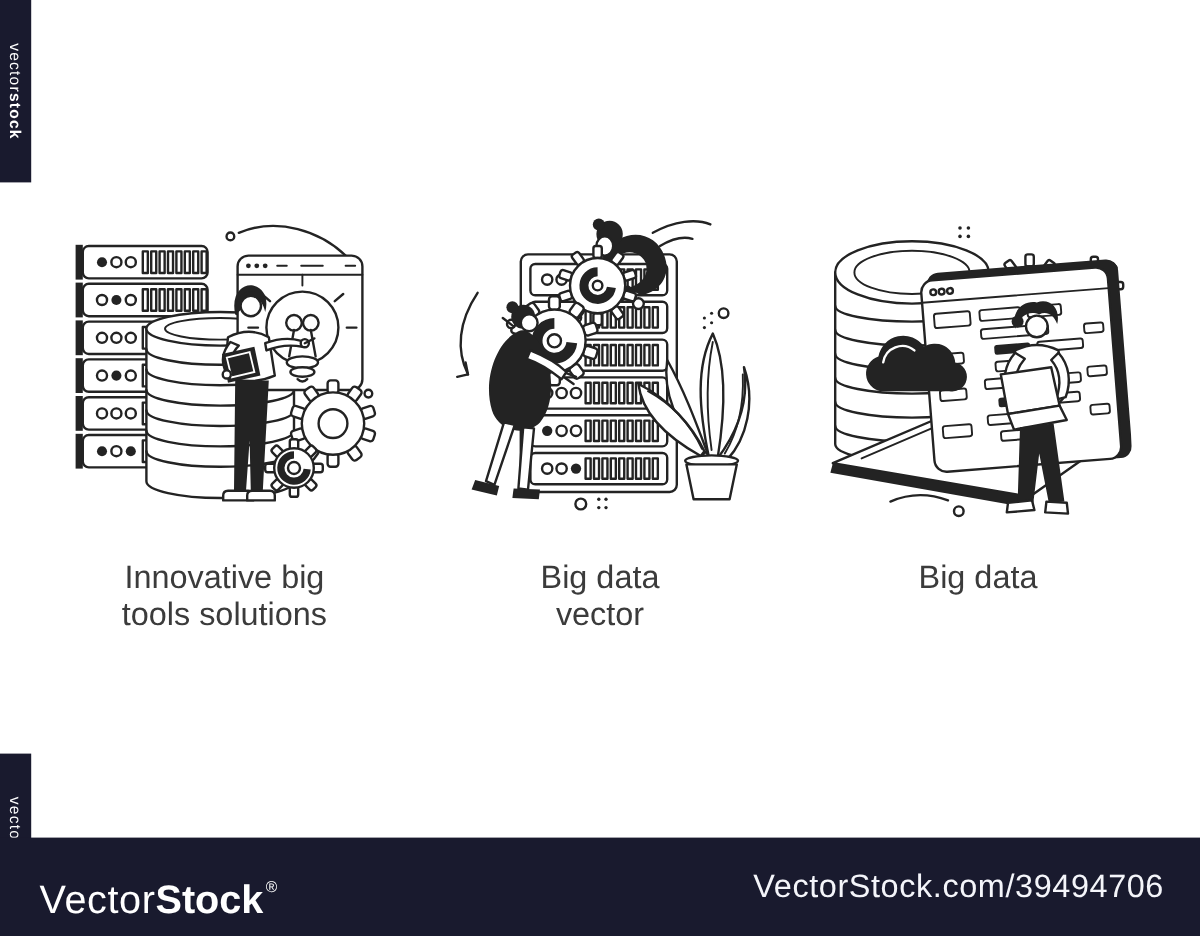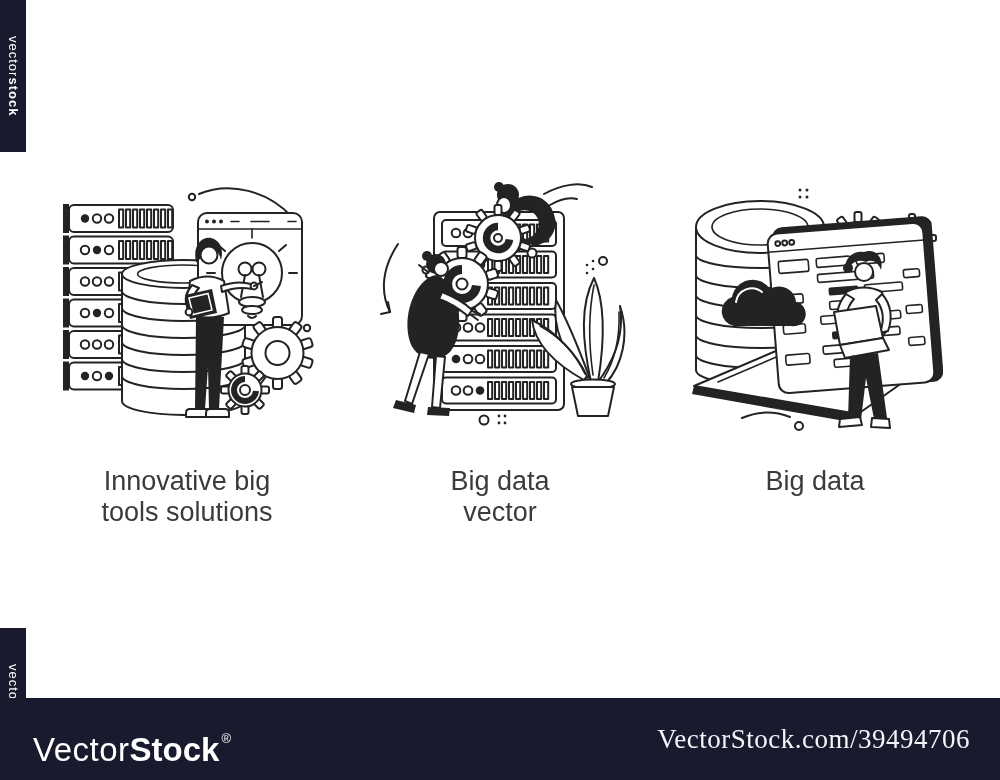--- a/index.html
+++ b/index.html
@@ -20,21 +20,21 @@
           writing-mode:vertical-rl;font-size:13px;letter-spacing:1px;}
   .ribbon .lt{font-weight:300;}
   .ribbon .bd{font-weight:700;}
   .footer{position:absolute;left:0;top:698px;width:1000px;height:82px;background:#191a2e;}
   .logo{position:absolute;left:33px;top:50%;transform:translateY(-50%);
         color:#fff;font-size:33px;white-space:nowrap;margin-top:11px;}
   .logo .lt{font-weight:300;letter-spacing:.5px;}
   .logo .bd{font-weight:700;}
   .logo sup{font-size:13px;font-weight:400;vertical-align:18px;margin-left:2px;}
   .url{position:absolute;right:30px;top:50%;transform:translateY(-50%);
-       color:#f4f5fa;font-size:27px;font-weight:400;letter-spacing:.5px;white-space:nowrap;font-family:Liberation Serif, serif;}
+       color:#f4f5fa;font-size:27px;font-weight:400;letter-spacing:.5px;white-space:nowrap;}
 </style>
 </head>
 <body>
 
 <div class="canvas">
 
   <div class="fig" style="left:55px;top:185px;">
   <svg width="265" height="250" viewBox="0 0 265 250">
 
     <g>

